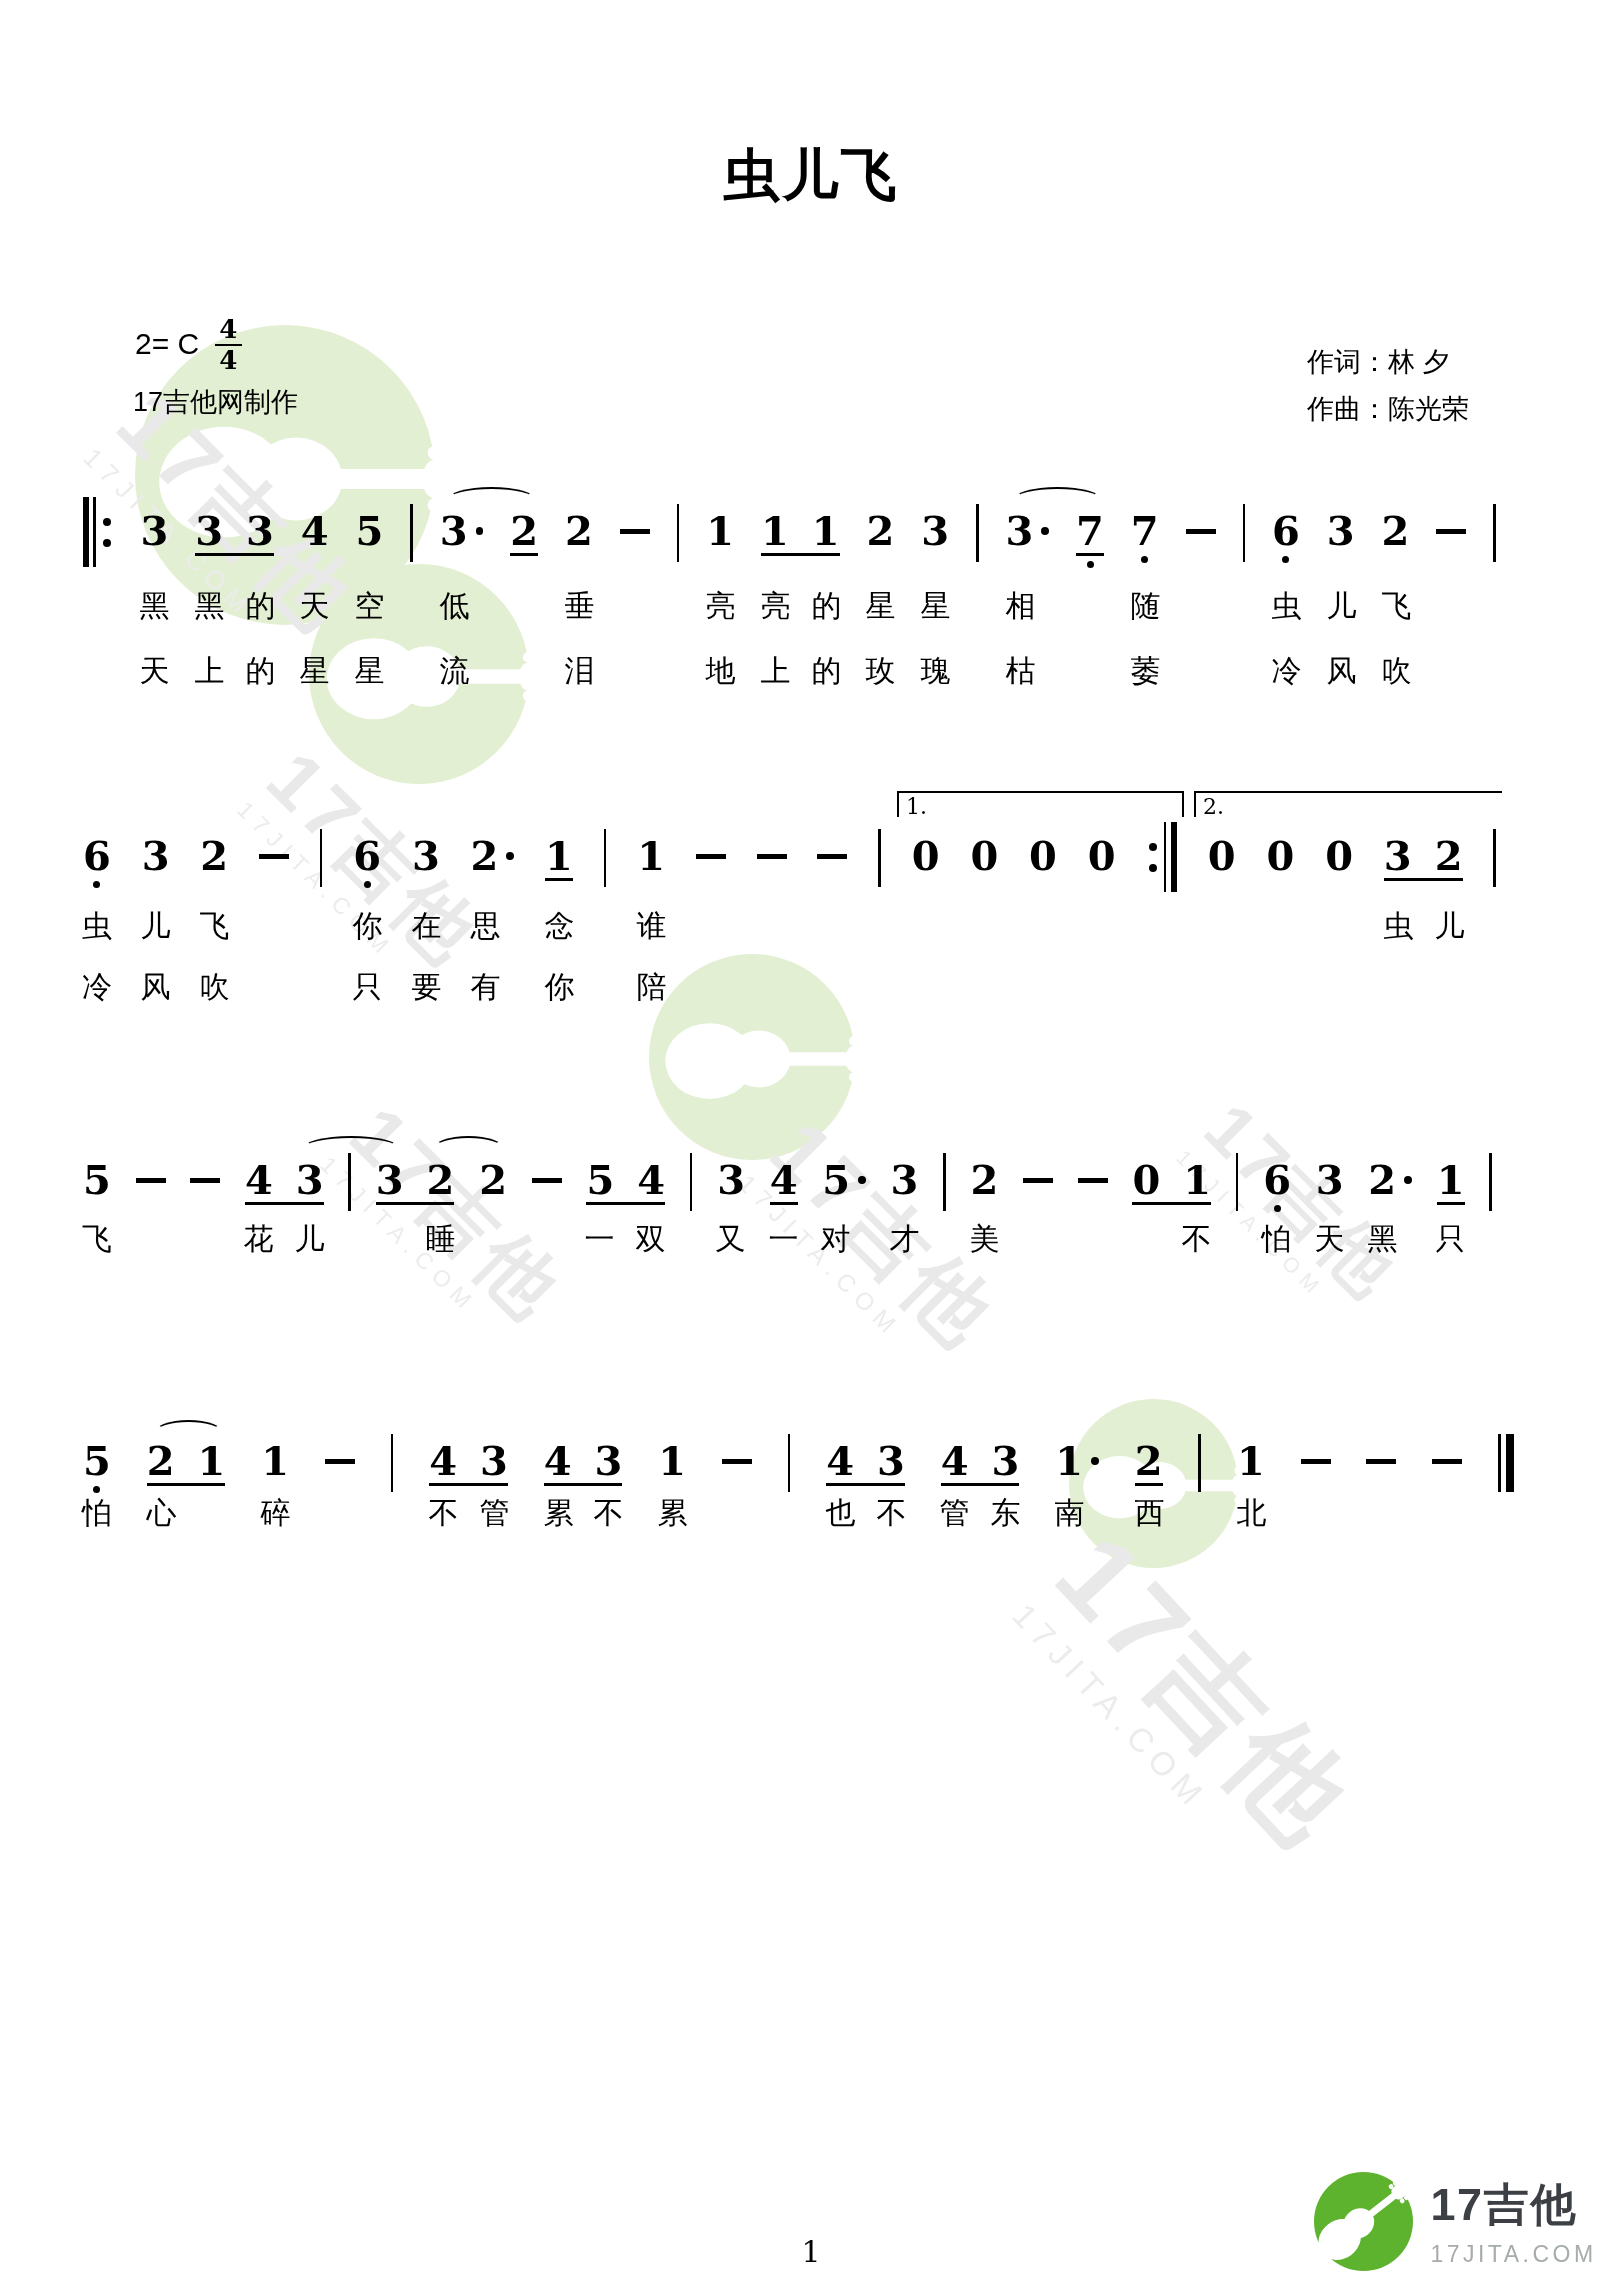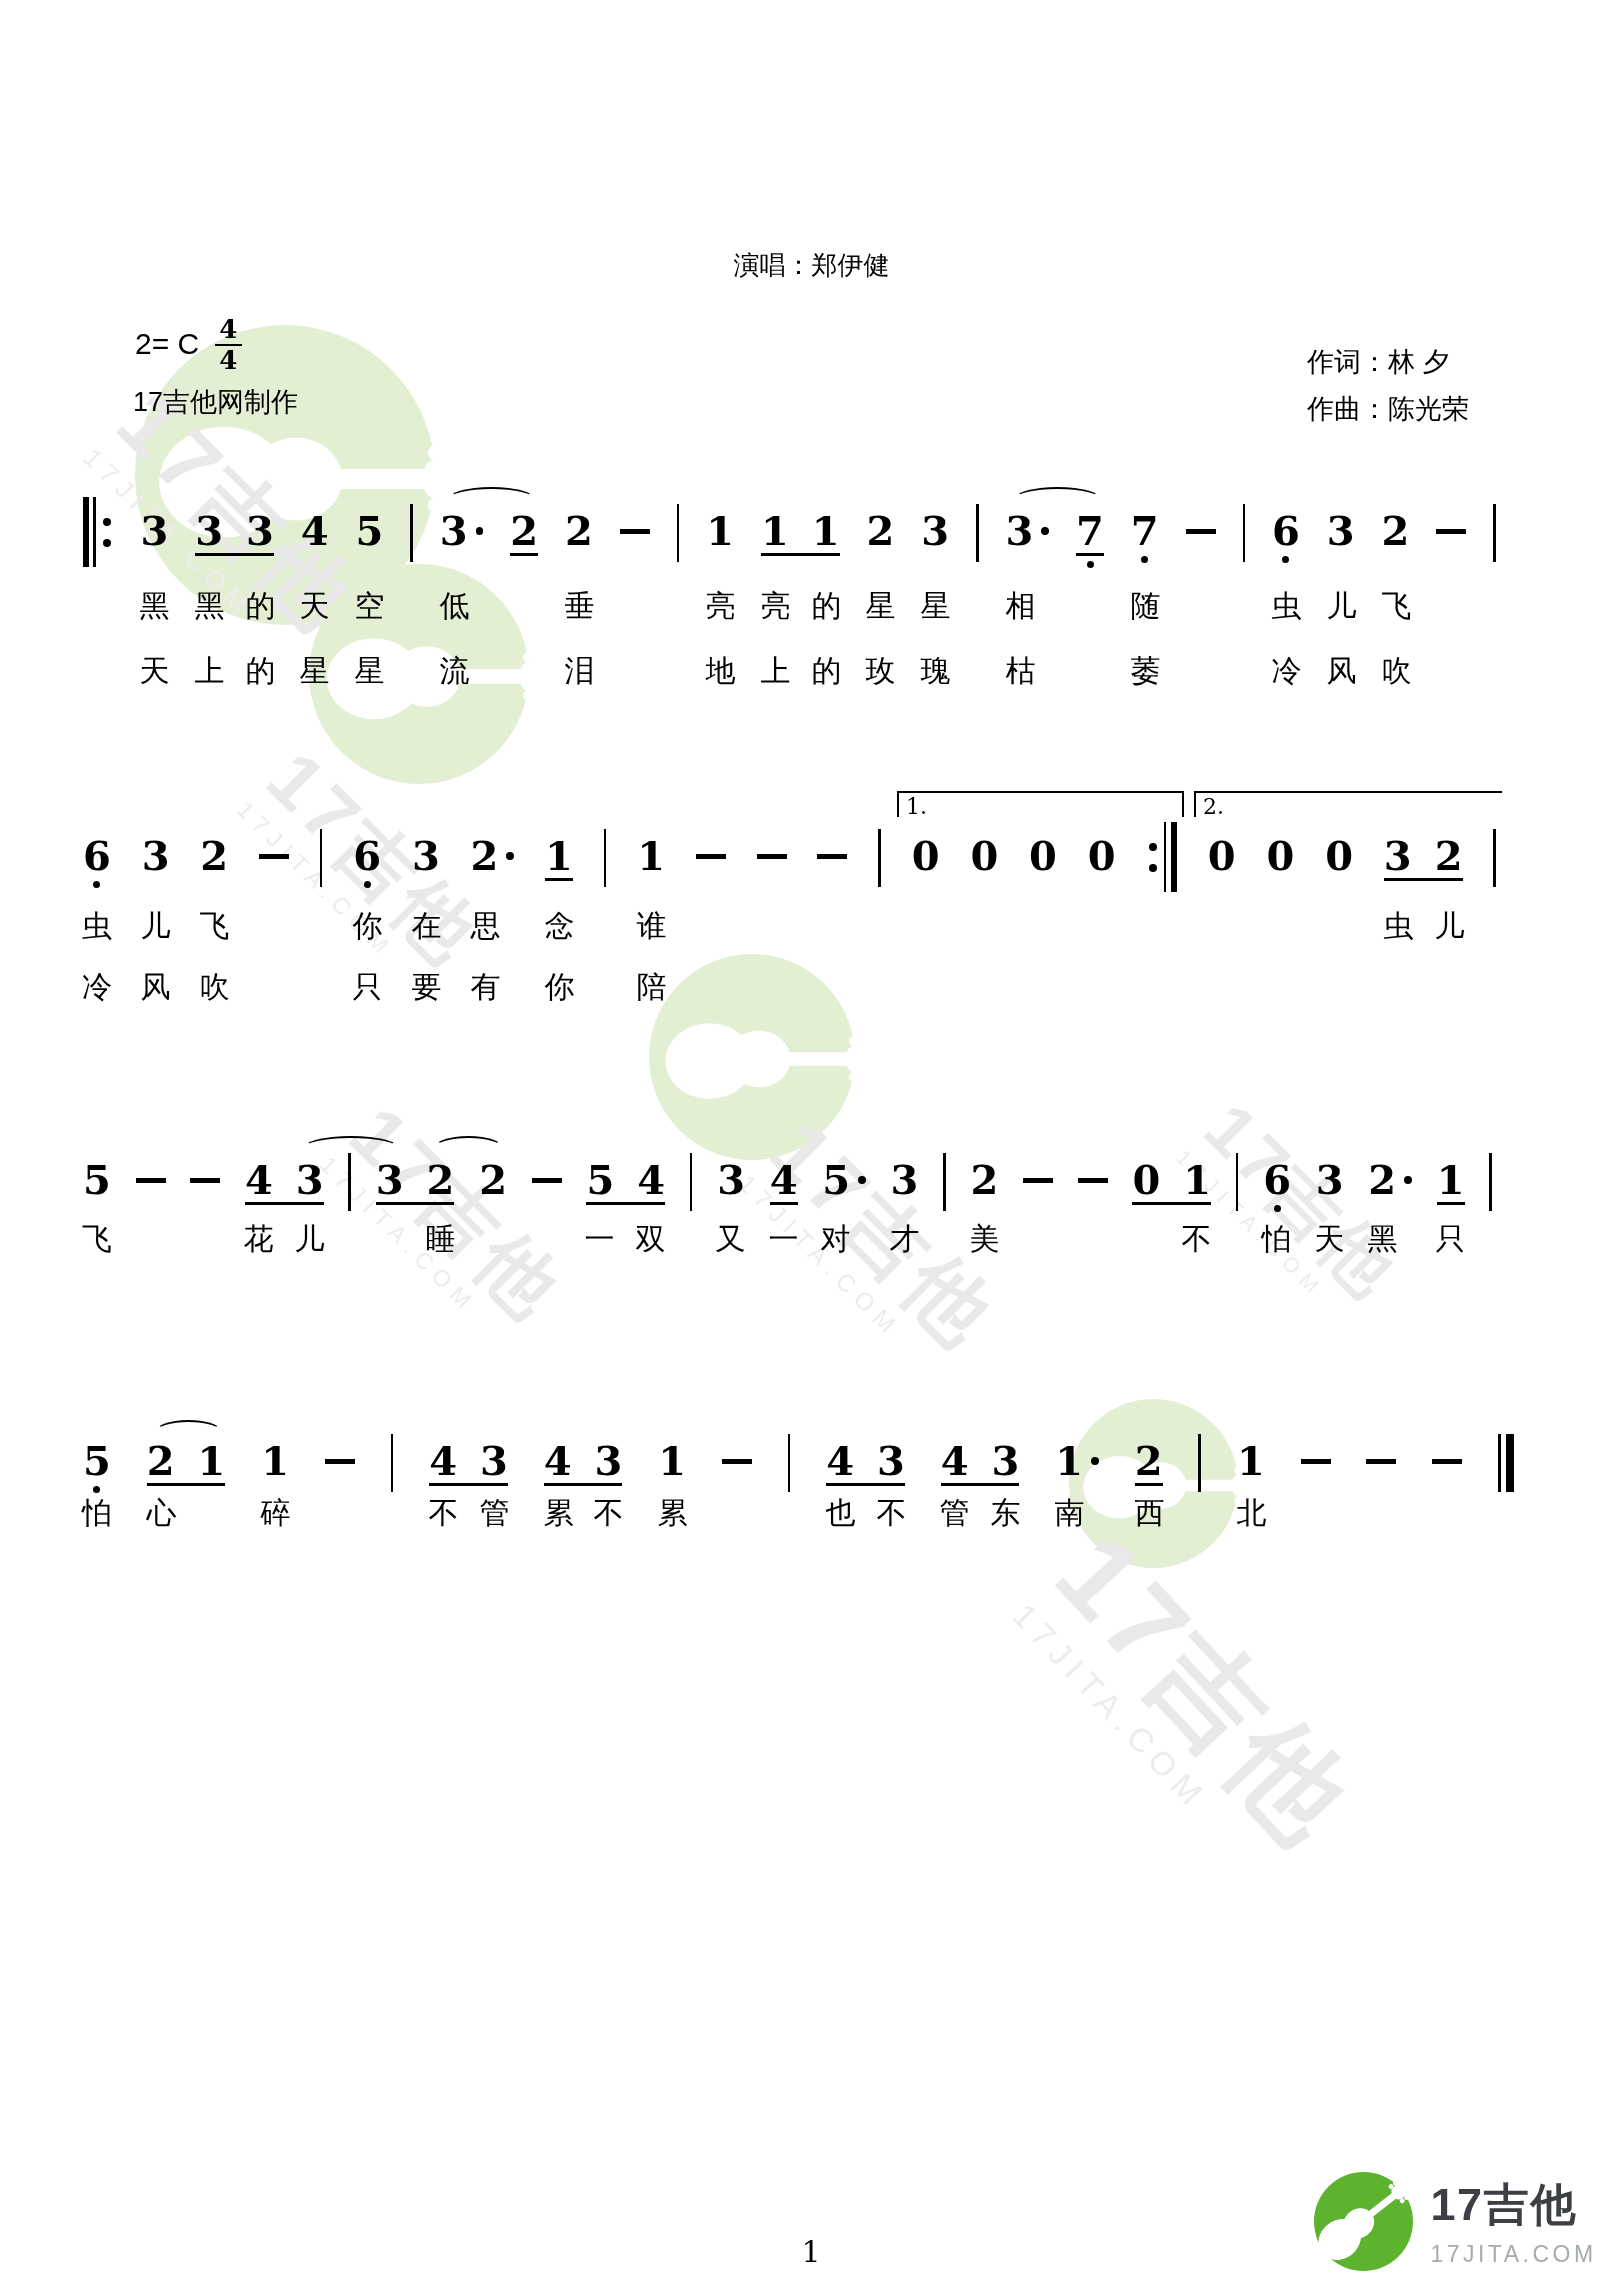--- a/index.html
+++ b/index.html
@@ -157,21 +157,21 @@
       <div class="wm-text" style="left: 1243px; top: 1091px; transform: rotate(45deg);">
         <div class="wm-big" style="font-size: 70px;">17吉他</div>
         <div class="wm-small" style="font-size: 21px;">17JITA.COM</div>
       </div>
       <div class="wm-text" style="left: 1121px; top: 1514px; transform: rotate(47deg);">
         <div class="wm-big" style="font-size: 112px;">17吉他</div>
         <div class="wm-small" style="font-size: 33px;">17JITA.COM</div>
       </div>
     </div>
 
-  <div class="hcenter singer">演唱：郑伊健</div>
+  <div class="hcenter title">虫儿飞</div>
 
   <div class="keyrow">
     <span>2= C</span>
     <span class="frac">
       <span class="fnum">4</span>
       <span class="fden">4</span>
     </span>
   </div>
   <div class="maker">17吉他网制作</div>
 

